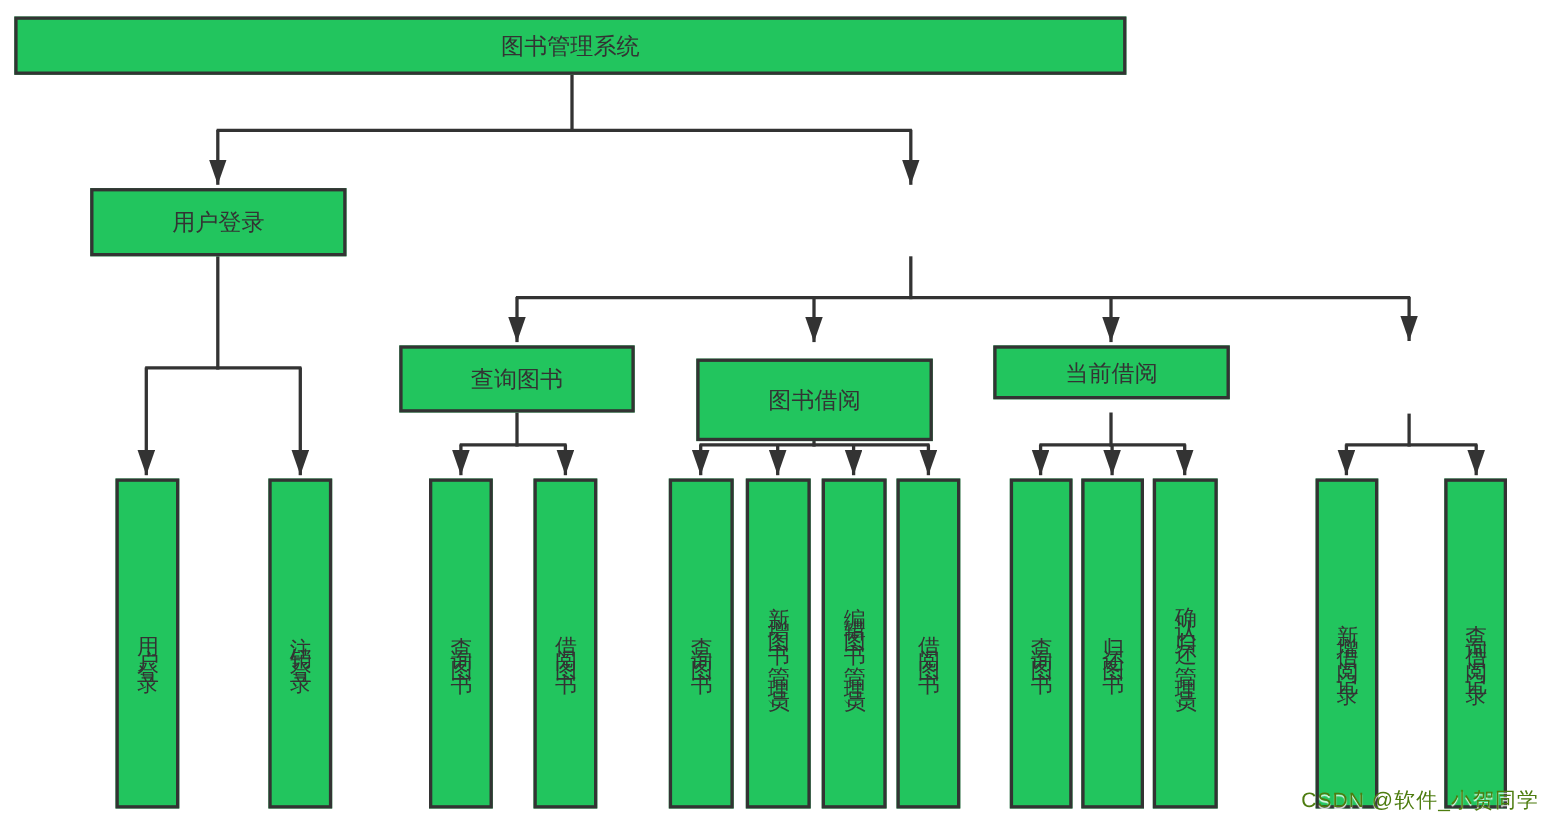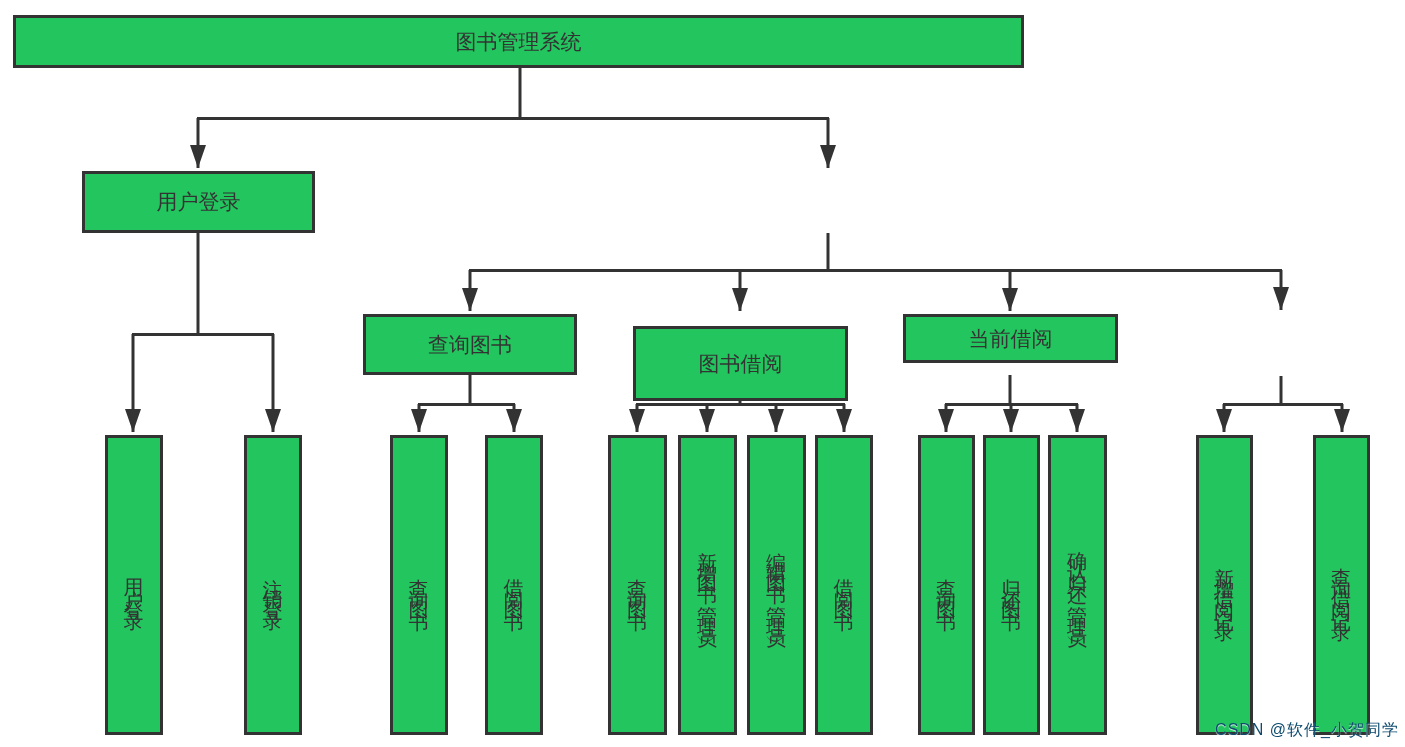--- a/index.html
+++ b/index.html
@@ -25,22 +25,22 @@
   .leaf{
     writing-mode:vertical-rl;
     text-orientation:mixed;
     font-size:20px;
     letter-spacing:11px;
     line-height:1;
   }
   .watermark{
     position:absolute;
     right:6px;bottom:6px;
-    font-size:16px;
-    color:#0c4a6e;
+    font-size:19px;
+    color:#4d7c0f;
     letter-spacing:1px;
     text-shadow:0 1px 1px rgba(255,255,255,0.9);
     z-index:3;
     margin-left:20px;
   }
 </style>
 </head>
 <body>
 
 <div class="stage">

